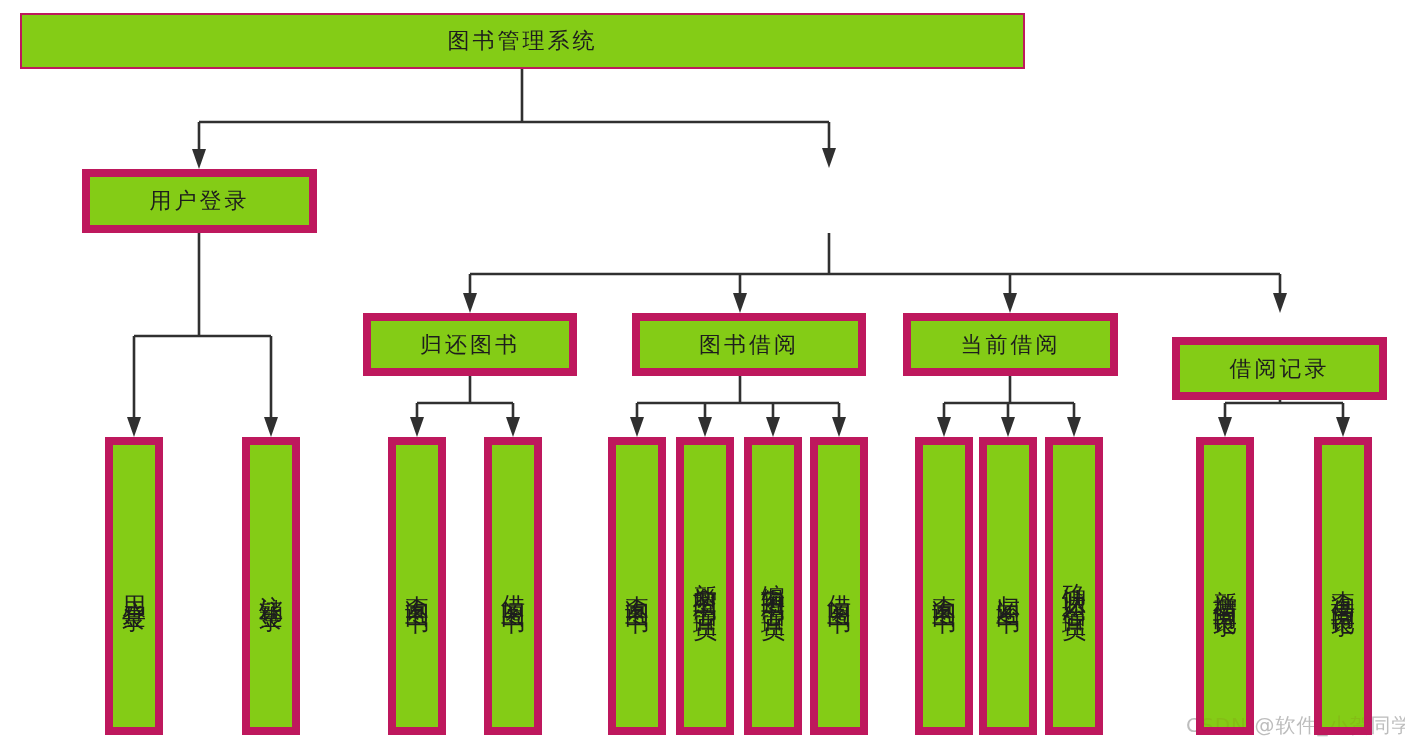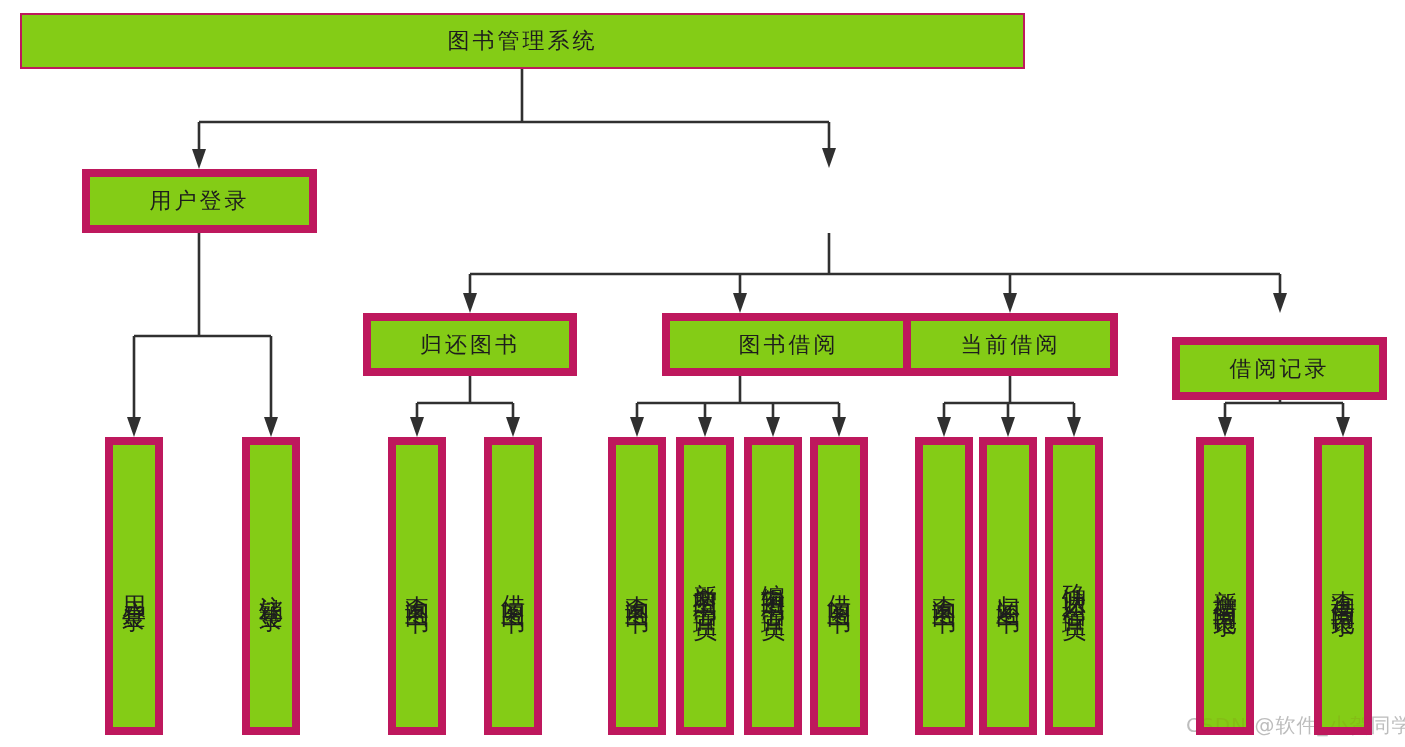--- a/index.html
+++ b/index.html
@@ -109,21 +109,21 @@
       <polygon points="1218,417 1232,417 1225,437"></polygon>
       <polygon points="1336,417 1350,417 1343,437"></polygon>
     </g>
   </svg>
 
   <div class="node hbox root" style="left:20px; top:13px; width:1005px; height:56px;">图书管理系统</div>
 
   <div class="node hbox" style="left:82px; top:169px; width:235px; height:64px;">用户登录</div>
 
   <div class="node hbox" style="left:363px; top:313px; width:214px; height:63px;">归还图书</div>
-  <div class="node hbox" style="left:632px; top:313px; width:253px; height:63px;margin-left:30px;">图书借阅</div>
+  <div class="node hbox" style="left:632px; top:313px; width:234px; height:63px;">图书借阅</div>
   <div class="node hbox" style="left:903px; top:313px; width:215px; height:63px;">当前借阅</div>
   <div class="node hbox" style="left:1172px; top:313px; width:215px; height:63px;margin-top:24px;">借阅记录</div>
 
   <div class="node vbox" style="left:105px; top:437px; width:58px; height:298px;">
     <span>用户登录</span>
   </div>
   <div class="node vbox" style="left:242px; top:437px; width:58px; height:298px;">
     <span>注销登录</span>
   </div>
 

